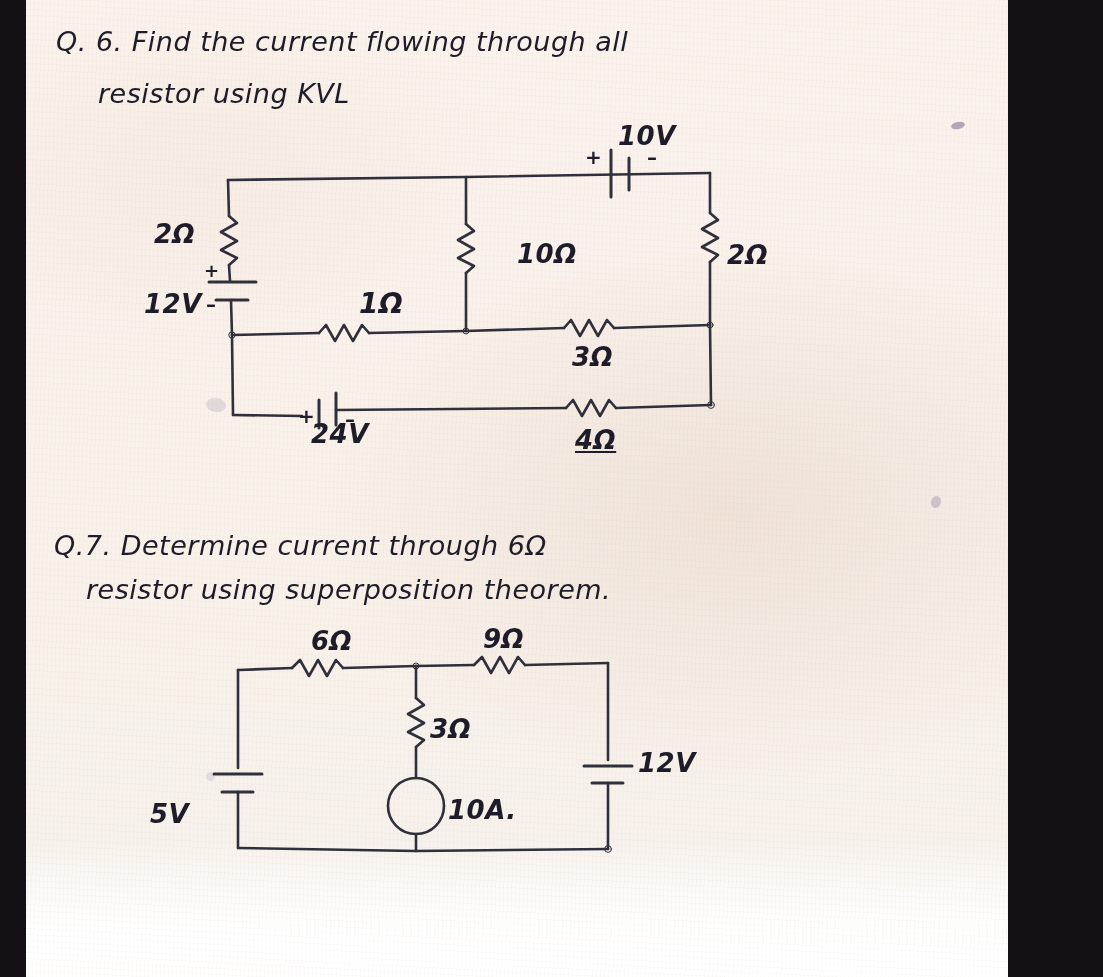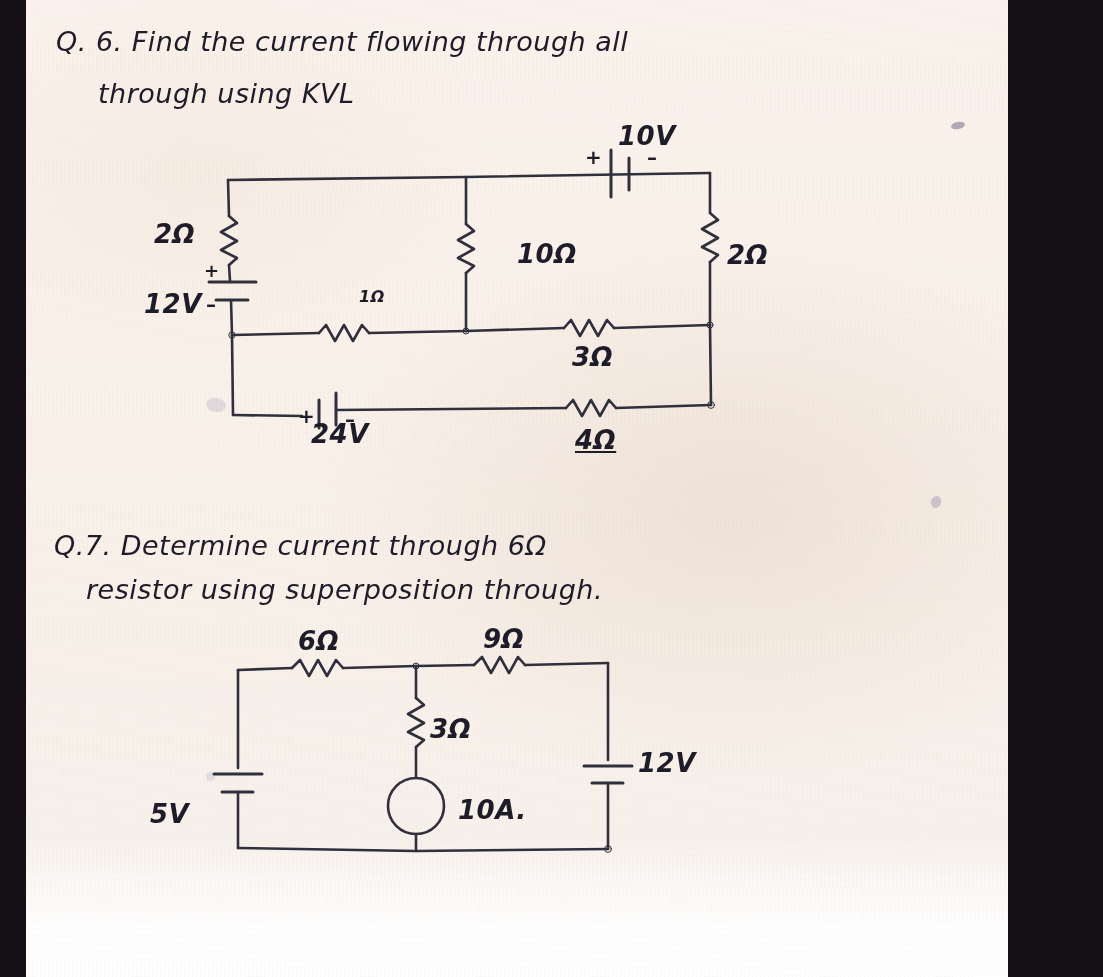--- a/index.html
+++ b/index.html
@@ -60,21 +60,21 @@
   .q-line {
     font-size: 27px;
     font-weight: 500;
   }
   .lbl {
     font-size: 26px;
     font-weight: 600;
     font-style: italic;
   }
   .lbl-sm {
-    font-size: 16px;
+    font-size: 28px;
     font-weight: 600;
     font-style: italic;
   }
   .sign {
     font-size: 21px;
     font-weight: 700;
     font-style: normal;
   }
 
   svg.circuit {
@@ -97,21 +97,21 @@
 
   <div id="paper">
     <div id="grain"></div>
 
     <div class="blotch" style="left:925px; top:122px; width:14px; height:7px; background:rgba(90,80,120,0.45); transform:rotate(-12deg);"></div>
     <div class="blotch" style="left:905px; top:496px; width:10px; height:12px; background:rgba(120,105,150,0.30); transform:rotate(20deg);"></div>
     <div class="blotch" style="left:180px; top:398px; width:20px; height:14px; background:rgba(140,130,170,0.22); transform:rotate(8deg);"></div>
     <div class="blotch" style="left:180px; top:772px; width:9px; height:9px; background:rgba(150,135,175,0.20);"></div>
 
     <div class="hand q-line" style="left:30px; top:26px;">Q. 6.   Find the current flowing through all</div>
-    <div class="hand q-line" style="left:72px; top:78px;">through   using   KVL</div>
+    <div class="hand q-line" style="left:72px; top:78px;">resistor   using   KVL</div>
 
     <svg class="circuit" style="left:0px; top:0px; width:982px; height:520px;" viewBox="0 0 982 520">
 
       <path class="w" d="M 202,180 L 440,177 L 684,173"></path>
 
       <path class="w" d="M 202,180 L 203,216"></path>
 
       <path class="w" d="M 203,216 L 211,223 L 195,232 L 211,241 L 195,250 L 211,258 L 203,265"></path>
 
       <path class="w" d="M 203,265 L 204,281"></path>
@@ -176,21 +176,21 @@
 
     <div class="hand lbl" style="left:546px; top:342px;">3Ω</div>
 
     <div class="hand lbl" style="left:285px; top:419px;">24V</div>
     <div class="hand sign" style="left:272px; top:404px; font-size:20px;">+</div>
     <div class="hand sign" style="left:319px; top:407px; font-size:20px;">–</div>
 
     <div class="hand lbl" style="left:549px; top:425px;text-decoration:underline;">4Ω</div>
 
     <div class="hand q-line" style="left:28px; top:530px;text-align:center;">Q.7.  Determine current through  6Ω</div>
-    <div class="hand q-line" style="left:60px; top:574px;">resistor  using  superposition  through.</div>
+    <div class="hand q-line" style="left:60px; top:574px;">resistor  using  superposition  theorem.</div>
 
     <svg class="circuit" style="left:0px; top:620px; width:982px; height:260px;" viewBox="0 0 982 260">
 
       <path class="w" d="M 212,50 L 266,48"></path>
       <path class="w" d="M 266,48 L 274,40 L 283,56 L 292,40 L 301,56 L 310,40 L 317,48"></path>
       <path class="w" d="M 317,48 L 390,46"></path>
       <path class="w" d="M 390,46 L 448,45"></path>
       <path class="w" d="M 448,45 L 456,37 L 465,53 L 474,37 L 483,53 L 492,37 L 499,45"></path>
       <path class="w" d="M 499,45 L 582,43"></path>
 
@@ -210,20 +210,20 @@
       <path class="w" d="M 390,46 L 390,78"></path>
       <path class="w" d="M 390,78 L 398,85 L 382,94 L 398,103 L 382,112 L 398,120 L 390,127"></path>
       <path class="w" d="M 390,127 L 390,158"></path>
       <circle class="w" cx="390" cy="186" r="28"></circle>
       <path class="w" d="M 390,214 L 390,231"></path>
 
       <circle cx="390" cy="46" r="3.0" fill="#30303c" stroke="none"></circle>
       <circle cx="582" cy="229" r="3.4" fill="#30303c" stroke="none"></circle>
     </svg>
 
-    <div class="hand lbl" style="left:272px; top:626px;">6Ω</div>
+    <div class="hand lbl" style="left:285px; top:626px;">6Ω</div>
     <div class="hand lbl" style="left:457px; top:624px;font-style:italic;">9Ω</div>
     <div class="hand lbl" style="left:404px; top:714px;">3Ω</div>
-    <div class="hand lbl" style="left:422px; top:795px;margin-left:10px;">10A.</div>
+    <div class="hand lbl" style="left:422px; top:795px;">10A.</div>
     <div class="hand lbl" style="left:124px; top:799px;">5V</div>
     <div class="hand lbl" style="left:612px; top:748px;">12V</div>
   </div>
 </div>
 
 </body></html>

